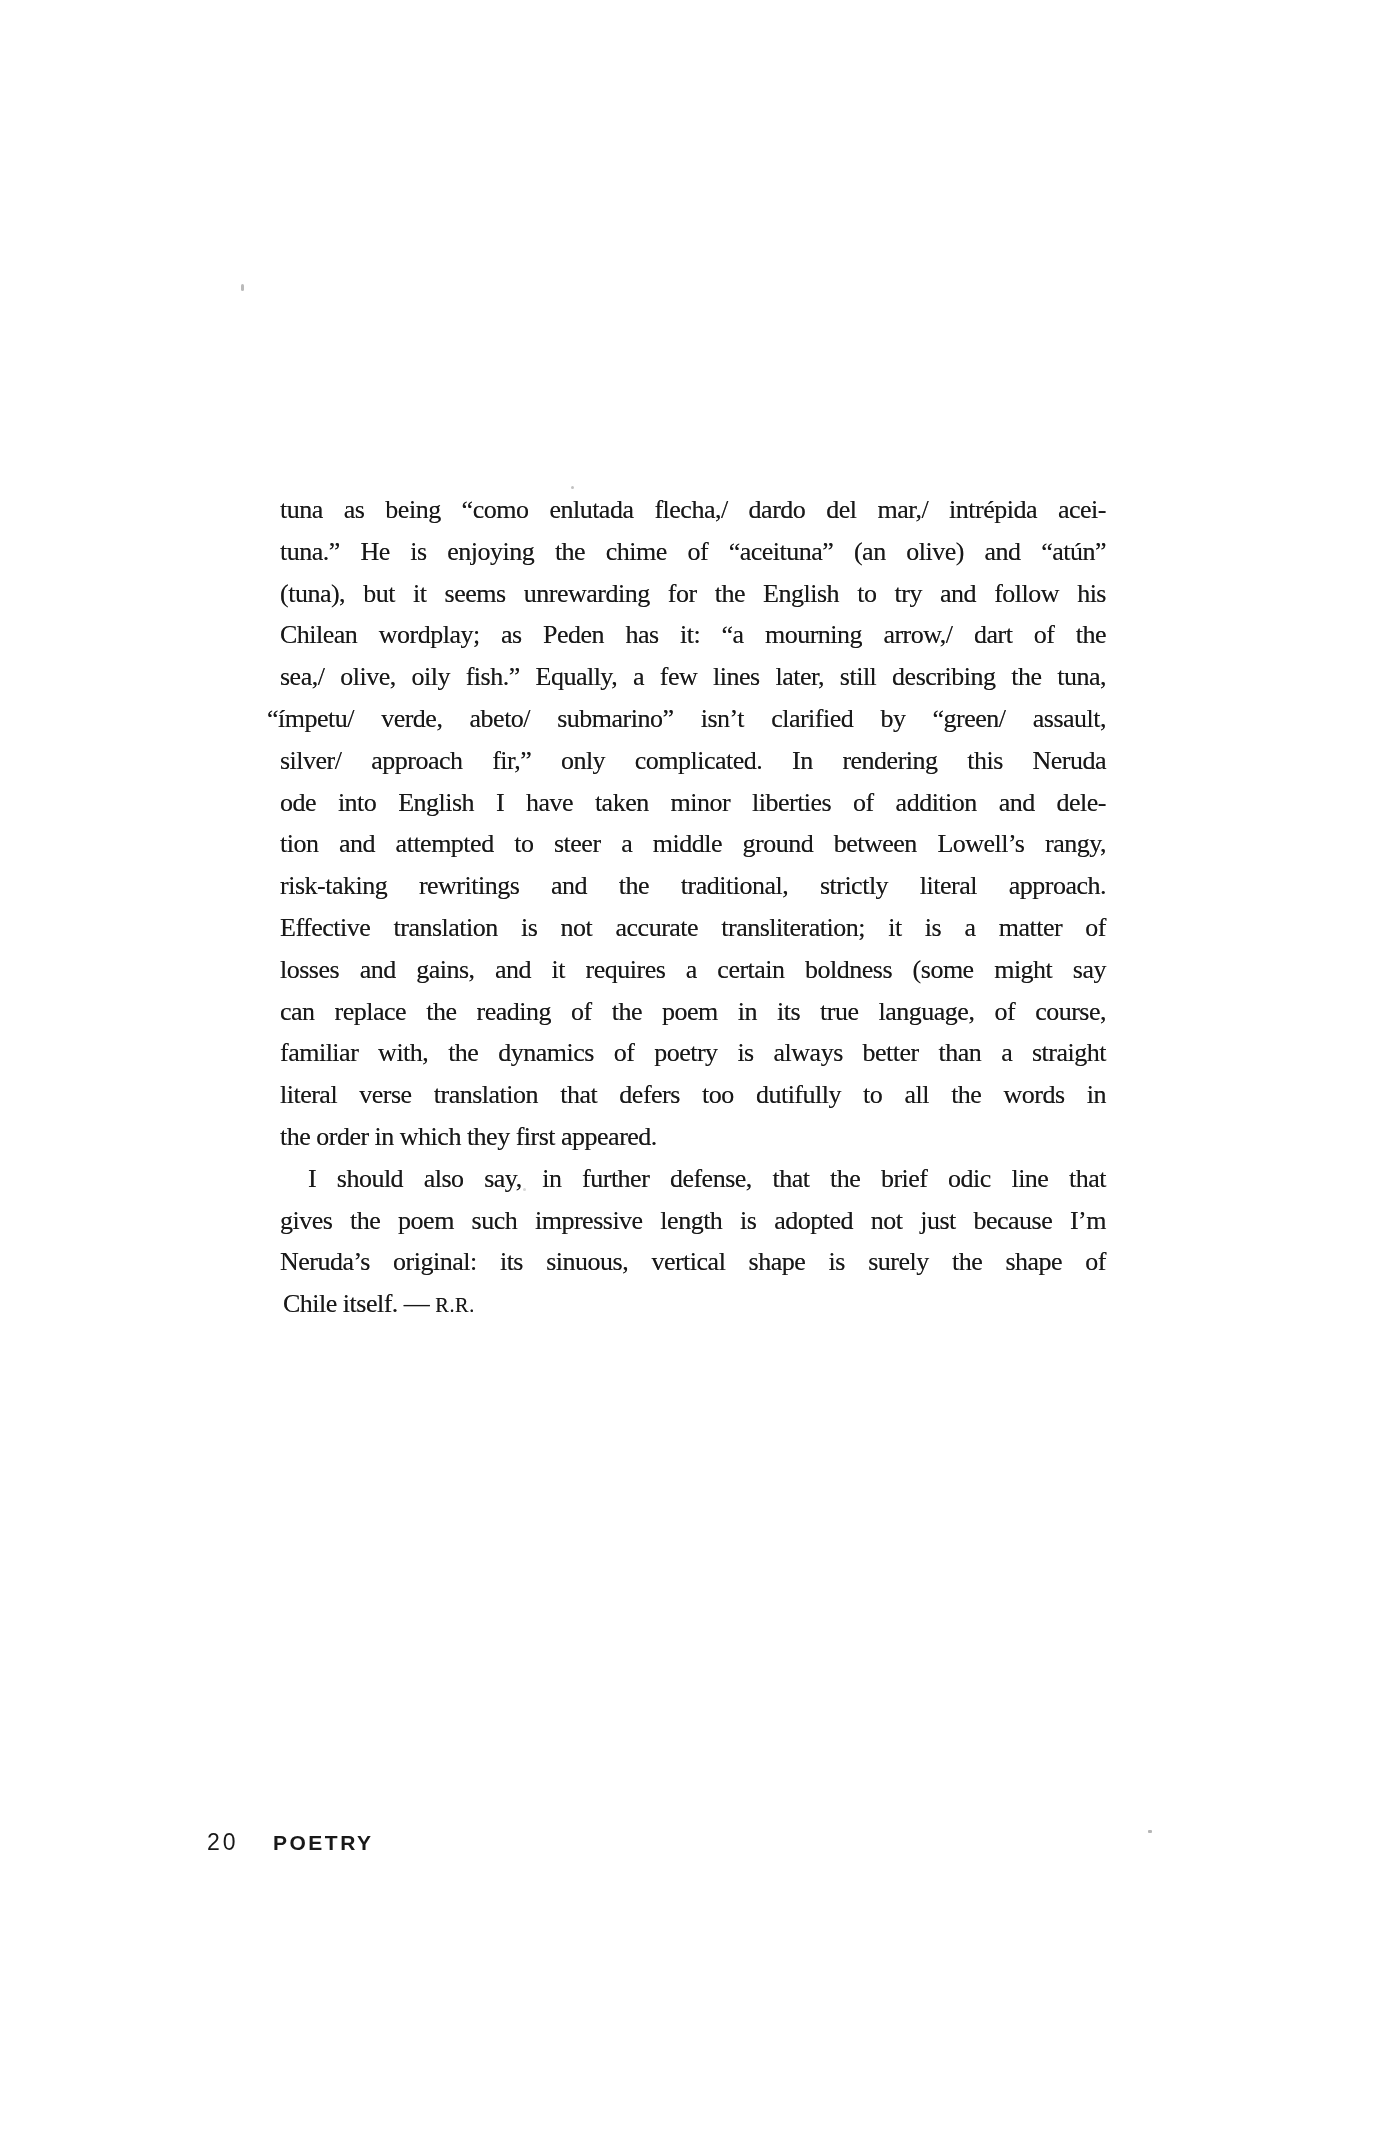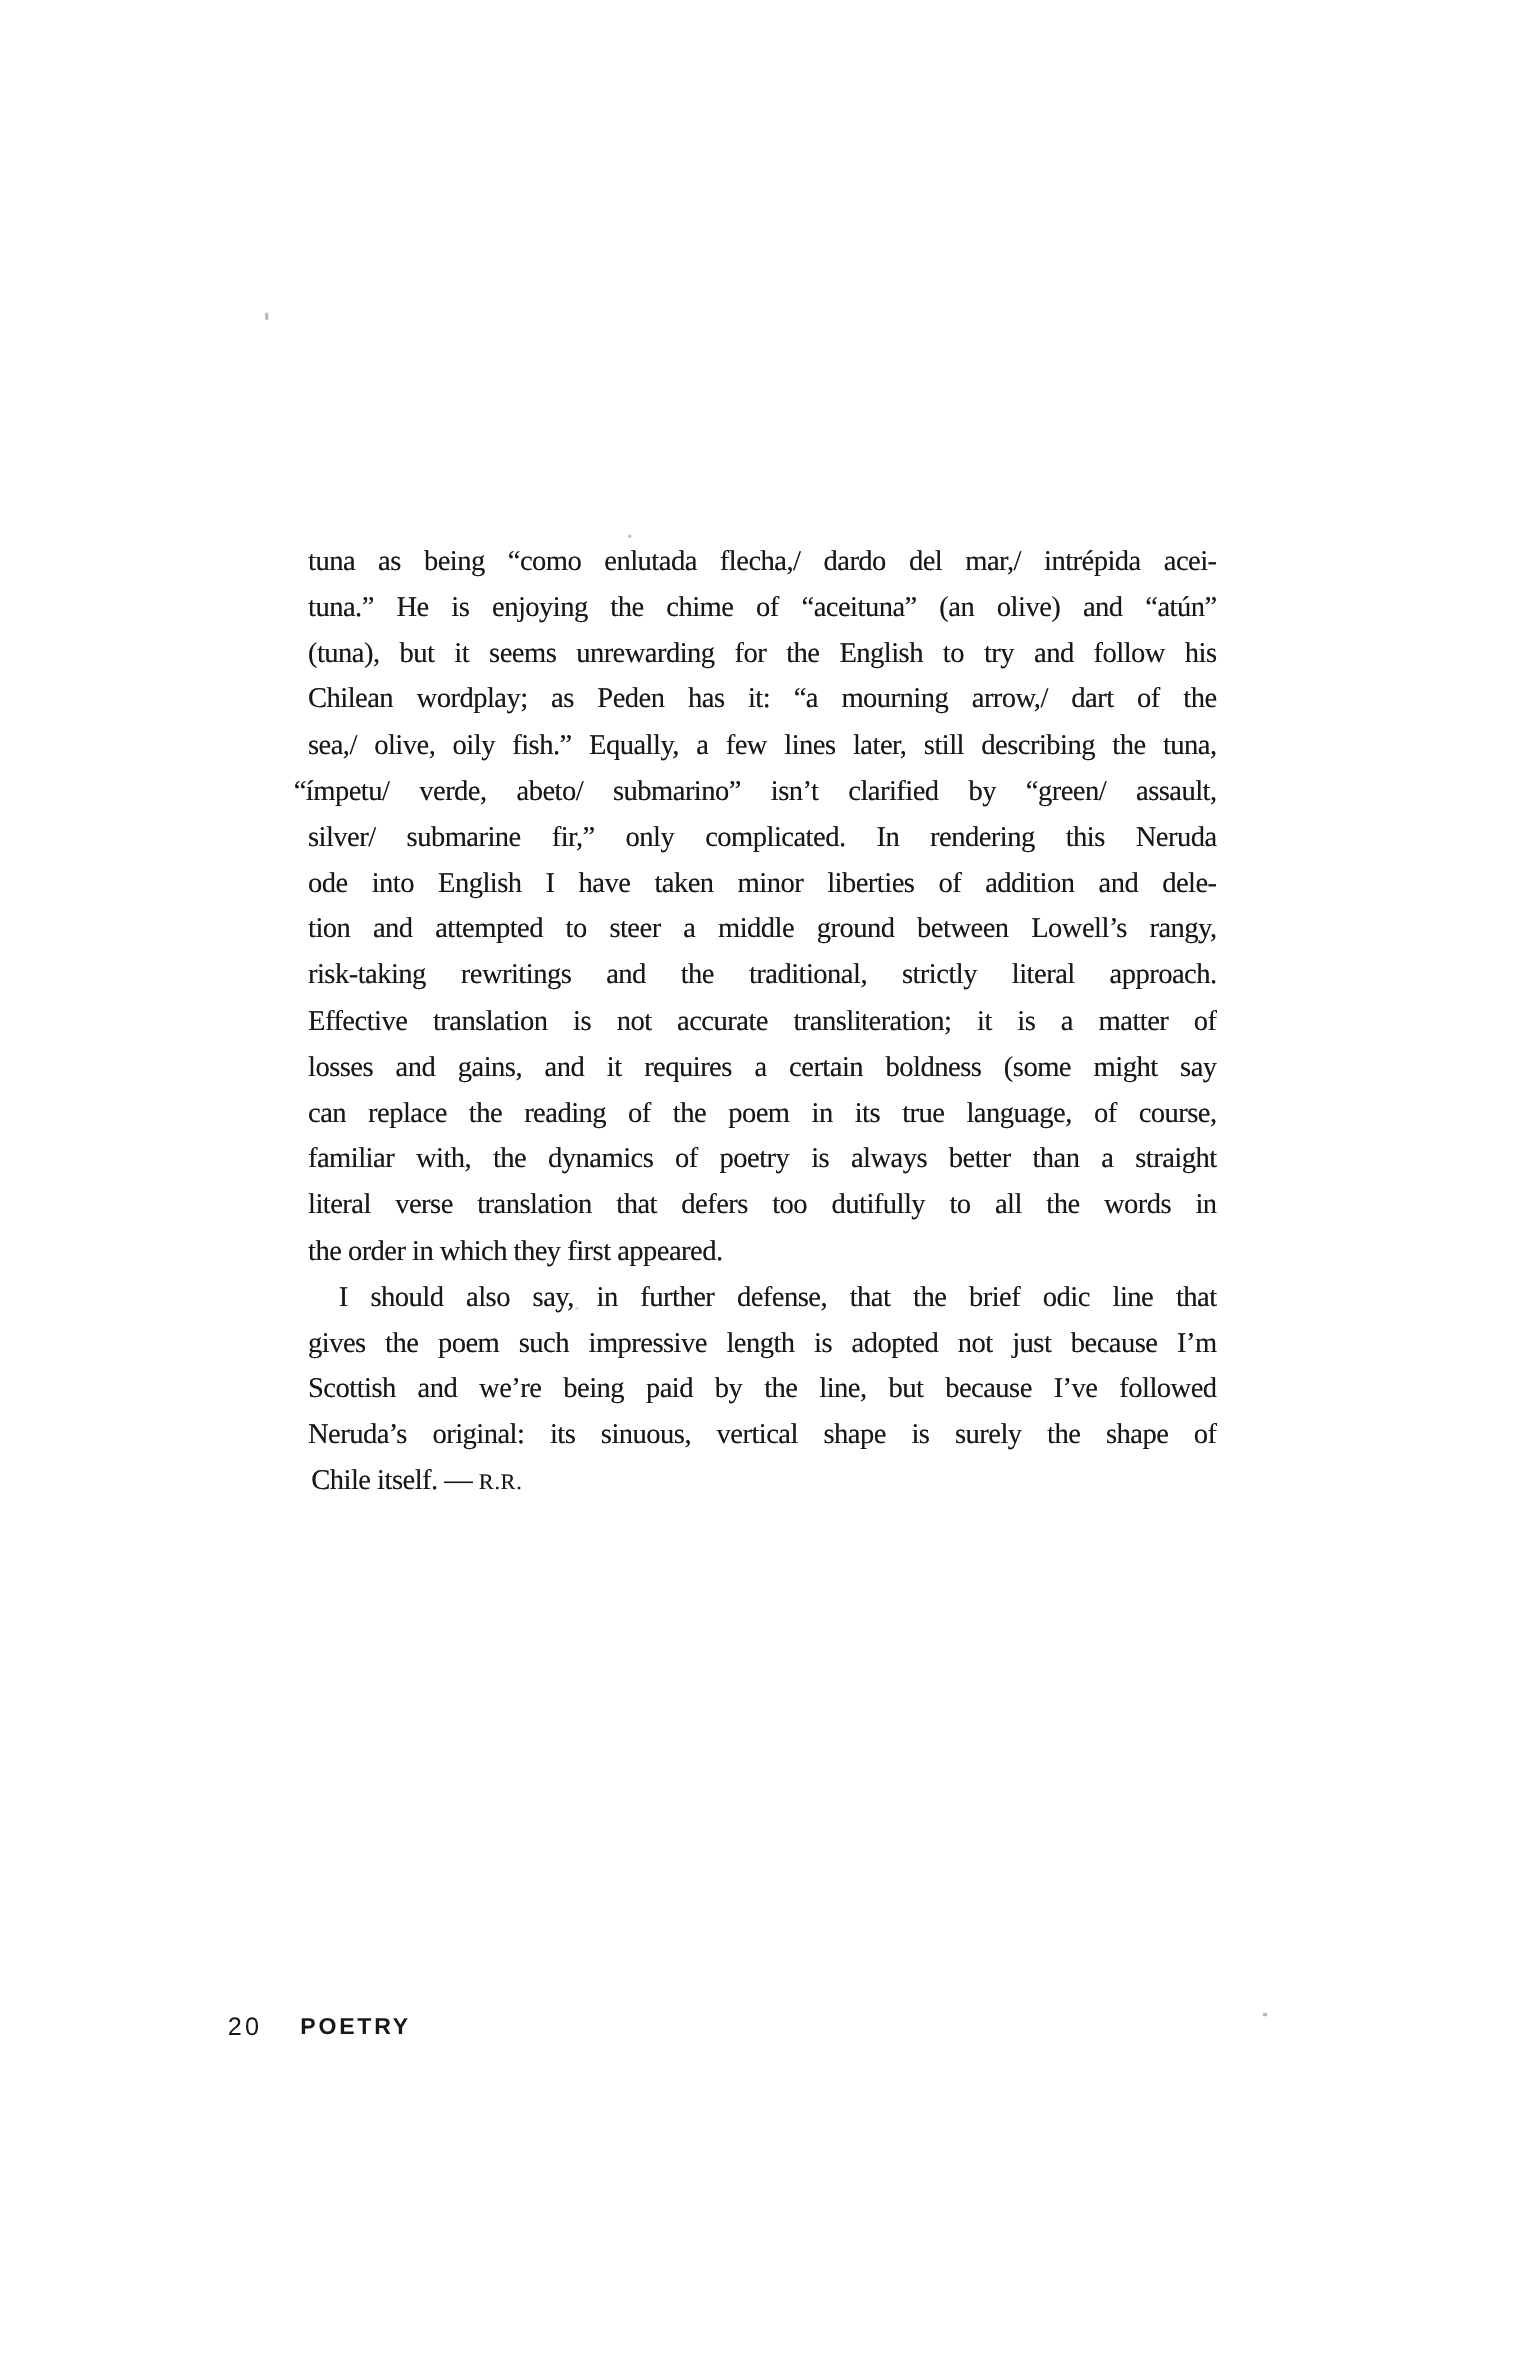--- a/index.html
+++ b/index.html
@@ -53,35 +53,34 @@
   <div class="speck s4"></div>
 
   <main class="text-block" id="text-block">
       <div class="para">
         <div class="line justify"><span class="line-text">tuna as being “como enlutada flecha,/ dardo del mar,/ intrépida acei-</span></div>
         <div class="line justify"><span class="line-text">tuna.” He is enjoying the chime of “aceituna” (an olive) and “atún”</span></div>
         <div class="line justify"><span class="line-text">(tuna), but it seems unrewarding for the English to try and follow his</span></div>
         <div class="line justify"><span class="line-text">Chilean wordplay; as Peden has it: “a mourning arrow,/ dart of the</span></div>
         <div class="line justify"><span class="line-text">sea,/ olive, oily fish.” Equally, a few lines later, still describing the tuna,</span></div>
         <div class="line hang justify"><span class="line-text">“ímpetu/ verde, abeto/ submarino” isn’t clarified by “green/ assault,</span></div>
-        <div class="line justify"><span class="line-text">silver/ submarine fir,” only complicated. In rendering this Neruda</span></div>
+        <div class="line justify"><span class="line-text">silver/ approach fir,” only complicated. In rendering this Neruda</span></div>
         <div class="line justify"><span class="line-text">ode into English I have taken minor liberties of addition and dele-</span></div>
         <div class="line justify"><span class="line-text">tion and attempted to steer a middle ground between Lowell’s rangy,</span></div>
         <div class="line justify"><span class="line-text">risk-taking rewritings and the traditional, strictly literal approach.</span></div>
         <div class="line justify"><span class="line-text">Effective translation is not accurate transliteration; it is a matter of</span></div>
         <div class="line justify"><span class="line-text">losses and gains, and it requires a certain boldness (some might say</span></div>
         <div class="line justify"><span class="line-text">can replace the reading of the poem in its true language, of course,</span></div>
         <div class="line justify"><span class="line-text">familiar with, the dynamics of poetry is always better than a straight</span></div>
         <div class="line justify"><span class="line-text">literal verse translation that defers too dutifully to all the words in</span></div>
         <div class="line"><span class="line-text">the order in which they first appeared.</span></div>
       </div>
       <div class="para">
         <div class="line indent justify"><span class="line-text">I should also say, in further defense, that the brief odic line that</span></div>
         <div class="line justify"><span class="line-text">gives the poem such impressive length is adopted not just because I’m</span></div>
-        <div class="line justify"><span class="line-text">Scottish and we’re being paid by the line, but because I’ve followed</span></div>
         <div class="line justify"><span class="line-text">Neruda’s original: its sinuous, vertical shape is surely the shape of</span></div>
         <div class="line"><span class="line-text"><span>Chile itself. —</span><span class="smallcaps">R.R.</span></span></div>
       </div>
     </main>
 
   <footer class="footer">
     <span class="folio">20</span>
     <span class="journal">POETRY</span>
   </footer>
 </div>

